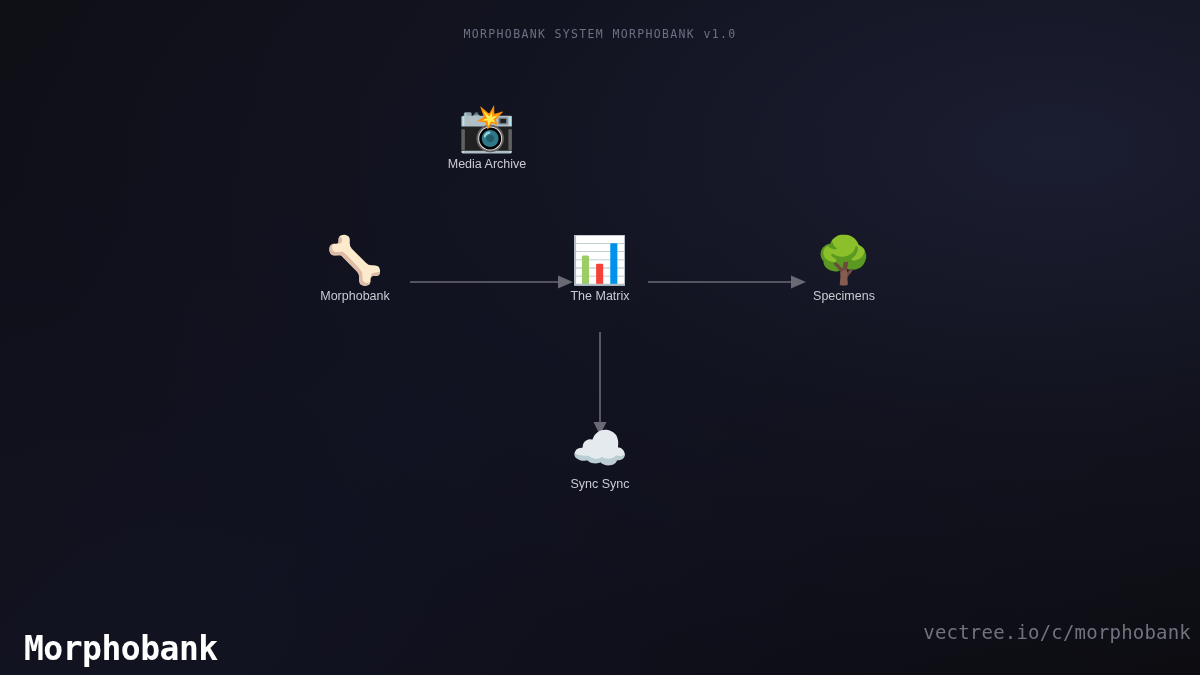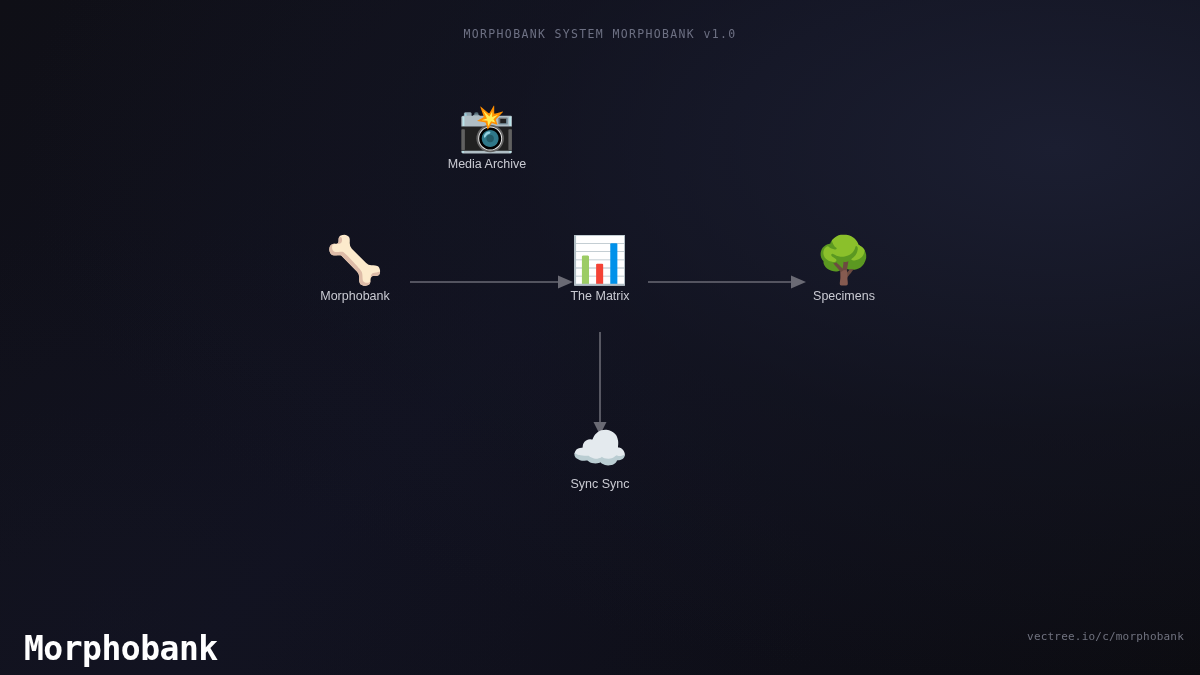--- a/index.html
+++ b/index.html
@@ -112,23 +112,23 @@
     font-family:"DejaVu Sans Mono", monospace;
     font-size:33px;
     font-weight:bold;
     letter-spacing:-0.5px;
     color:#ffffff;
     line-height:40px;
   }
 
   #footer-url {
     position:absolute;
-    right:16px; bottom:32px;
+    right:9px; bottom:32px;
     font-family:"DejaVu Sans Mono", monospace;
-    font-size:11px;
+    font-size:19px;
     color:#70727f;
     letter-spacing:0.2px;
   }
 </style>
 </head>
 <body>
 
 <div id="bg-gradient"></div>
 
 <div id="schematic-caption">MORPHOBANK SYSTEM MORPHOBANK v1.0</div>

